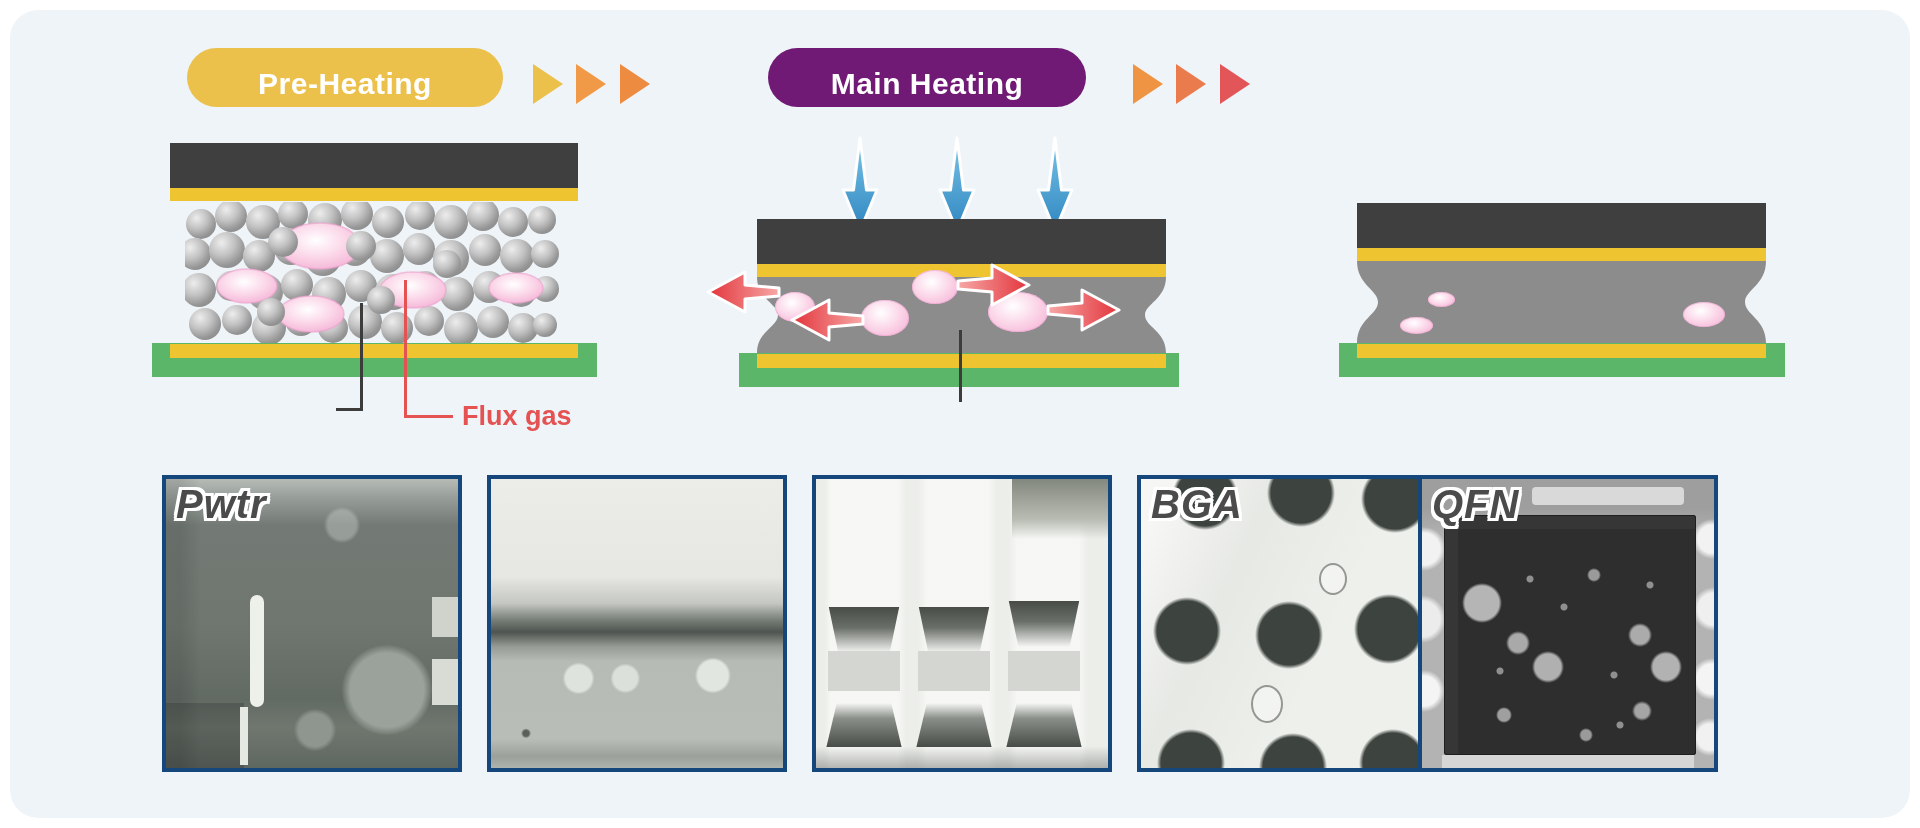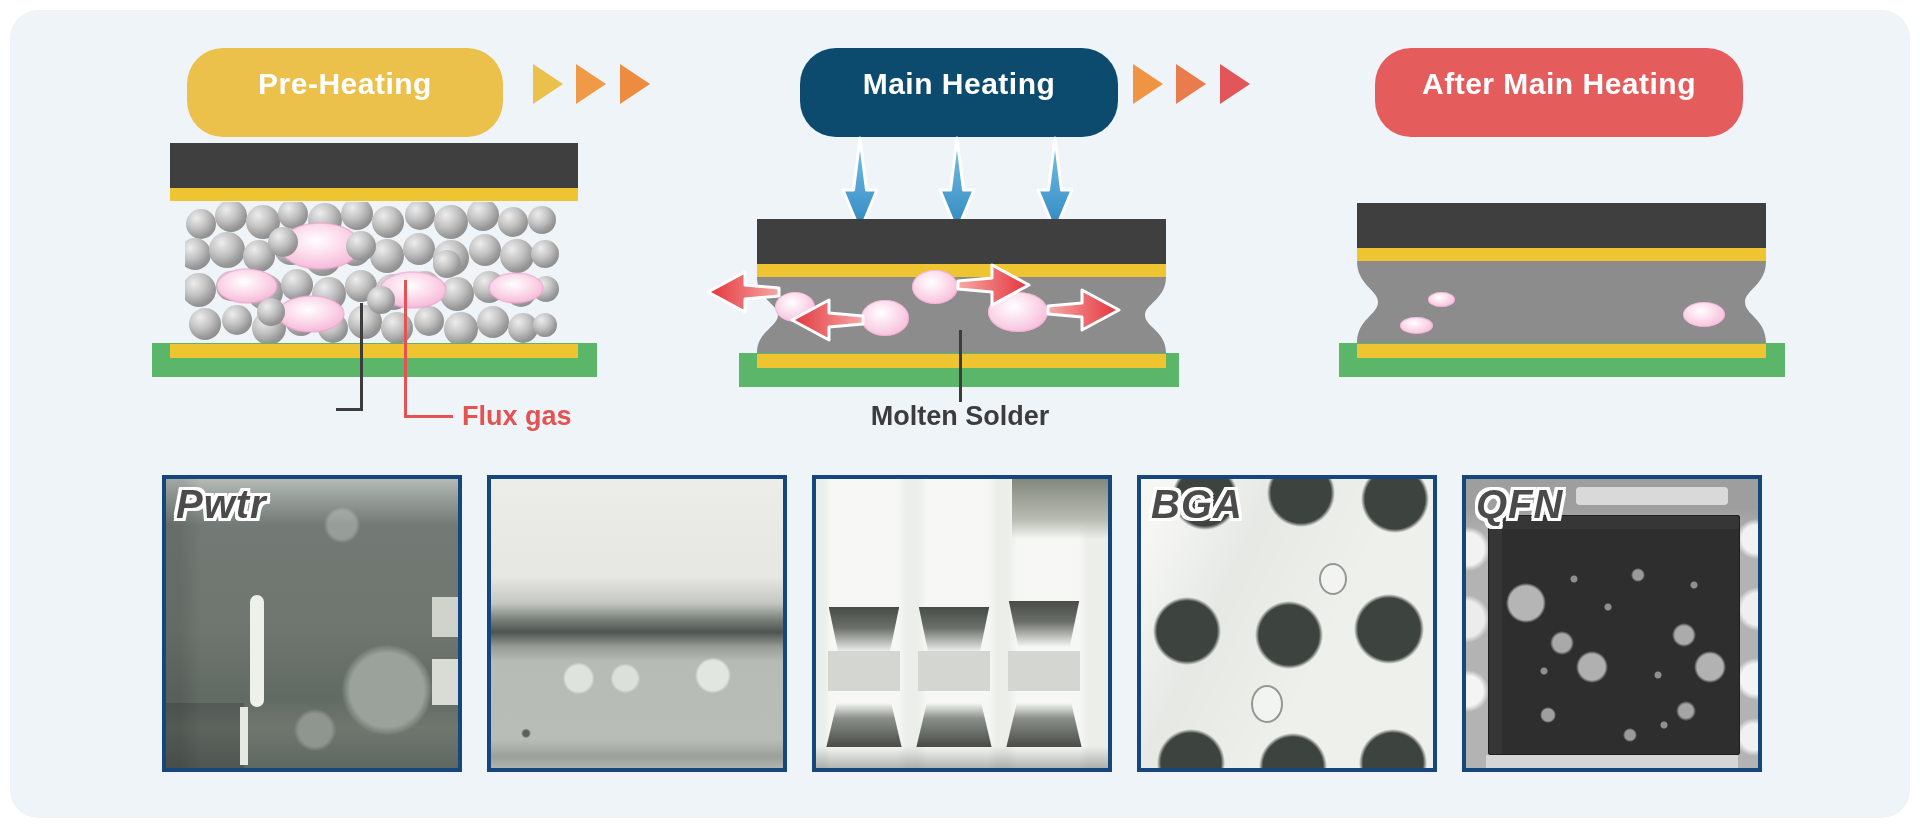--- a/index.html
+++ b/index.html
@@ -1,20 +1,20 @@
 <!DOCTYPE html>
 <html><head>
 <meta charset="utf-8">
 <style>
   html,body{margin:0;padding:0;background:#ffffff;}
   body{font-family:"Liberation Sans","DejaVu Sans",sans-serif;}
   #stage{position:relative;width:1920px;height:828px;background:#ffffff;overflow:hidden;}
   #panel{position:absolute;left:10px;top:10px;right:10px;bottom:10px;border-radius:28px;background:#EFF4F8;}
   .abs{position:absolute;}
-  .pill{position:absolute;top:48px;height:89px;border-radius:36px;color:#fff;font-size:30px;font-weight:700;
+  .pill{position:absolute;top:48px;height:59px;border-radius:36px;color:#fff;font-size:30px;font-weight:700;
         text-align:center;line-height:72px;letter-spacing:.5px;}
   .tri{position:absolute;width:0;height:0;border-top:20px solid transparent;border-bottom:20px solid transparent;
        border-left:30px solid #EE9443;top:64px;}
   .bar{position:absolute;background:#3F3F3F;}
   .strip{position:absolute;background:#EFC431;}
   .pcb{position:absolute;background:#5BB669;}
   .bubble{position:absolute;border-radius:50%;
           background:radial-gradient(ellipse at 42% 36%, #ffffff 0%, #fbd6e8 48%, #f2abd2 100%);
           box-shadow:inset 0 0 0 1px rgba(236,160,205,.55);}
   .lead-v{position:absolute;width:3px;}
@@ -136,25 +136,24 @@
         <stop offset="0" stop-color="#f7a8a6"></stop>
           <stop offset="1" stop-color="#e2343b"></stop>
       </linearGradient>
     </defs>
   </svg>
 
   <div class="pill" style="left: 187px; width: 316px; background: rgb(235, 193, 75);">Pre-Heating</div>
   <div class="tri" style="left: 533px; border-left-color: rgb(235, 193, 75);"></div>
   <div class="tri" style="left: 576px; border-left-color: rgb(240, 154, 71);"></div>
   <div class="tri" style="left: 620px; border-left-color: rgb(237, 139, 65);"></div>
-  <div class="pill" style="left: 800px; width: 318px; background: #0c4a6e;">Main Heating</div>
+  <div class="pill" style="left: 768px; width: 318px; background: #701a75;">Main Heating</div>
   <div class="tri" style="left: 1133px; border-left-color: rgb(239, 148, 67);"></div>
   <div class="tri" style="left: 1176px; border-left-color: rgb(233, 123, 77);"></div>
   <div class="tri" style="left: 1220px; border-left-color: rgb(226, 85, 88);"></div>
-  <div class="pill" style="left: 1375px; width: 368px; background: rgb(229, 92, 92);">After Main Heating</div>
 
   <div class="bar" style="left:170px;top:143px;width:408px;height:45px;"></div>
   <div class="strip" style="left:170px;top:188px;width:408px;height:13px;"></div>
   <svg class="abs" style="left:185px;top:202px;" width="374" height="145" viewBox="0 0 374 145">
     <g fill="url(#sph)">
       <circle cx="16" cy="22" r="15"></circle>
         <circle cx="46" cy="14" r="16"></circle>
         <circle cx="78" cy="20" r="17"></circle>
         <circle cx="108" cy="12" r="15"></circle>
       <circle cx="140" cy="18" r="17"></circle>
@@ -251,21 +250,20 @@
   </svg>
   <svg class="abs" style="left:955px;top:263px;" width="76" height="44" viewBox="0 0 76 44">
     <path d="M74 22 L37 2 L37 15 L3 18 L3 26 L37 29 L37 42 Z" fill="url(#redR)" stroke="#ffffff" stroke-width="3" stroke-linejoin="round"></path>
   </svg>
   <svg class="abs" style="left:1045px;top:288px;" width="76" height="44" viewBox="0 0 76 44">
     <path d="M74 22 L37 2 L37 15 L3 18 L3 26 L37 29 L37 42 Z" fill="url(#redR)" stroke="#ffffff" stroke-width="3" stroke-linejoin="round"></path>
   </svg>
   <div class="pcb" style="left:739px;top:353px;width:440px;height:34px;"></div>
   <div class="strip" style="left:757px;top:354px;width:409px;height:14px;"></div>
   <div class="lead-v" style="left:959px;top:330px;height:72px;background:#3C3C3C;"></div>
-  <div class="note" style="left:850px;top:401px;width:220px;text-align:center;">Molten Solder</div>
 
   <div class="bar" style="left:1357px;top:203px;width:409px;height:45px;"></div>
   <div class="strip" style="left:1357px;top:248px;width:409px;height:13px;"></div>
   <svg class="abs" style="left:1357px;top:261px;" width="409" height="82" viewBox="0 0 409 82">
     <path d="M0 0 H409 C409 24 388 29 388 41 C388 54 409 58 409 82 H0 C0 58 21 54 21 41 C21 29 0 24 0 0 Z" fill="#8C8C8C"></path>
   </svg>
   <div class="bubble" style="left:1428px;top:292px;width:27px;height:15px;"></div>
   <div class="bubble" style="left:1400px;top:317px;width:33px;height:17px;"></div>
   <div class="bubble" style="left:1683px;top:302px;width:42px;height:25px;"></div>
   <div class="pcb" style="left:1339px;top:343px;width:446px;height:34px;"></div>
@@ -313,21 +311,21 @@
   <div class="photo" style="left:1137px;">
     <div class="ph-inner">
       <div class="ph4-bg"></div>
       <div class="ph4-balls"></div>
       <div class="ph4-ring" style="left:178px;top:84px;width:24px;height:28px;"></div>
       <div class="ph4-ring" style="left:110px;top:206px;width:28px;height:34px;"></div>
       <div class="plabel"><span>BGA</span></div>
     </div>
   </div>
 
-  <div class="photo" style="left:1462px;text-align:right;">
+  <div class="photo" style="left:1418px;text-align:right;">
     <div class="ph-inner">
       <div class="ph5-bg"></div>
       <div class="ph5-topbar"></div>
       <div class="ph5-die">
         <div class="ph5-dots"></div>
       </div>
       <div class="ph5-botbar"></div>
       <div class="plabel"><span>QFN</span></div>
     </div>
   </div>

